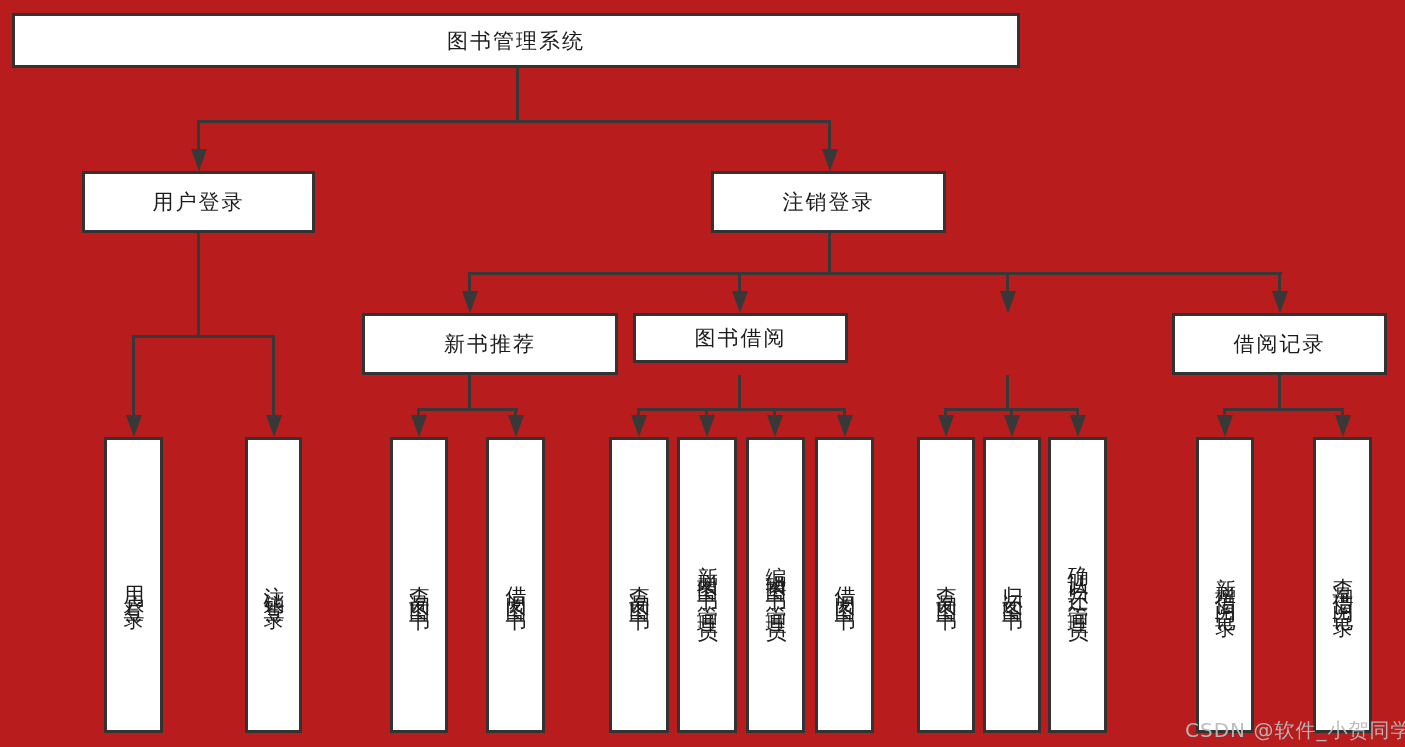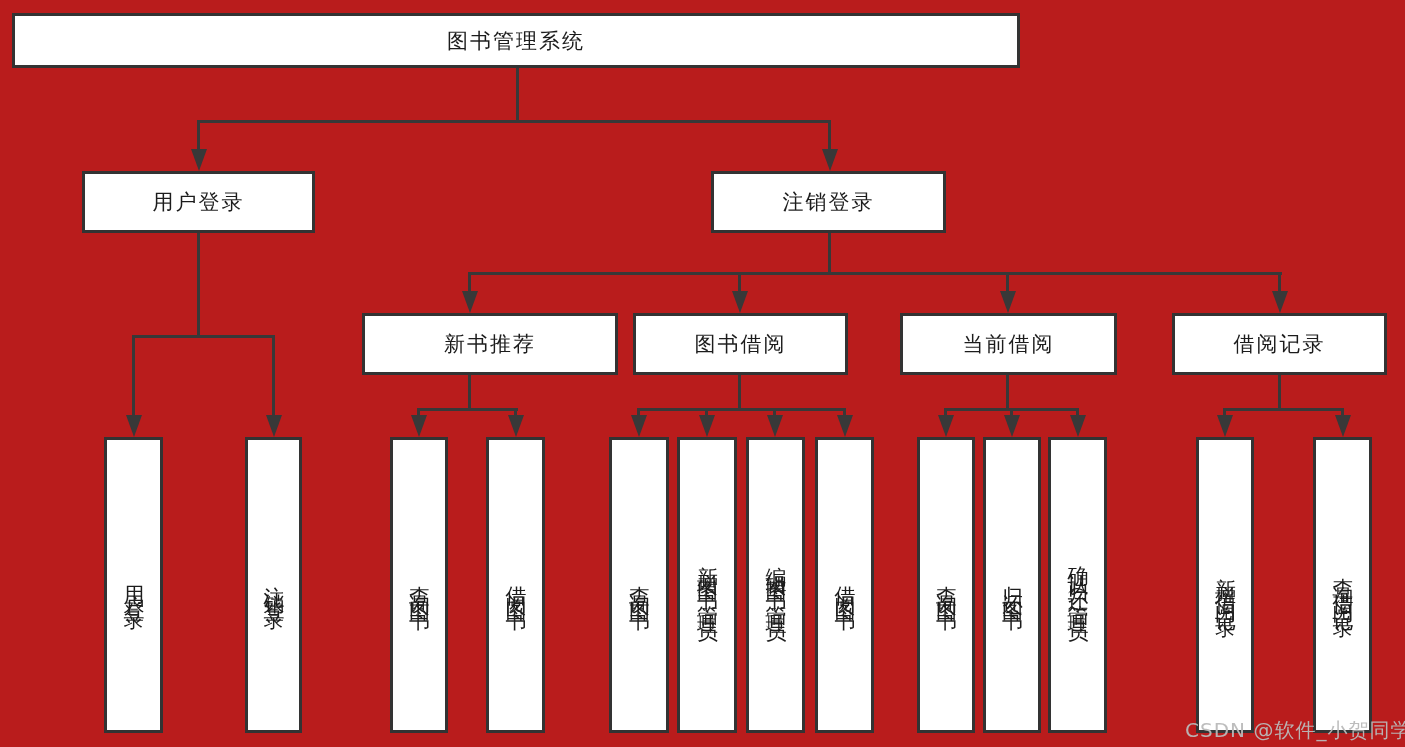--- a/index.html
+++ b/index.html
@@ -149,25 +149,22 @@
   <div class="node" style="left:82px;top:171px;width:233px;height:62px">
     <span>用户登录</span>
   </div>
   <div class="node" style="left:711px;top:171px;width:235px;height:62px">
     <span>注销登录</span>
   </div>
 
   <div class="node" style="left:362px;top:313px;width:256px;height:62px">
     <span>新书推荐</span>
   </div>
-  <div class="node" style="left:633px;top:313px;width:215px;height:62px">
+  <div class="node" style="left:633px;top:313px;width:215px;height:50px">
     <span>图书借阅</span>
-  </div>
-  <div class="node" style="left:900px;top:313px;width:217px;height:62px">
-    <span>当前借阅</span>
   </div>
   <div class="node" style="left:1172px;top:313px;width:215px;height:62px">
     <span>借阅记录</span>
   </div>
 
   <div class="vnode" style="left:104px;width:59px">
     <span class="vtext">用户登录</span>
   </div>
   <div class="vnode" style="left:245px;width:57px">
     <span class="vtext">注销登录</span>

